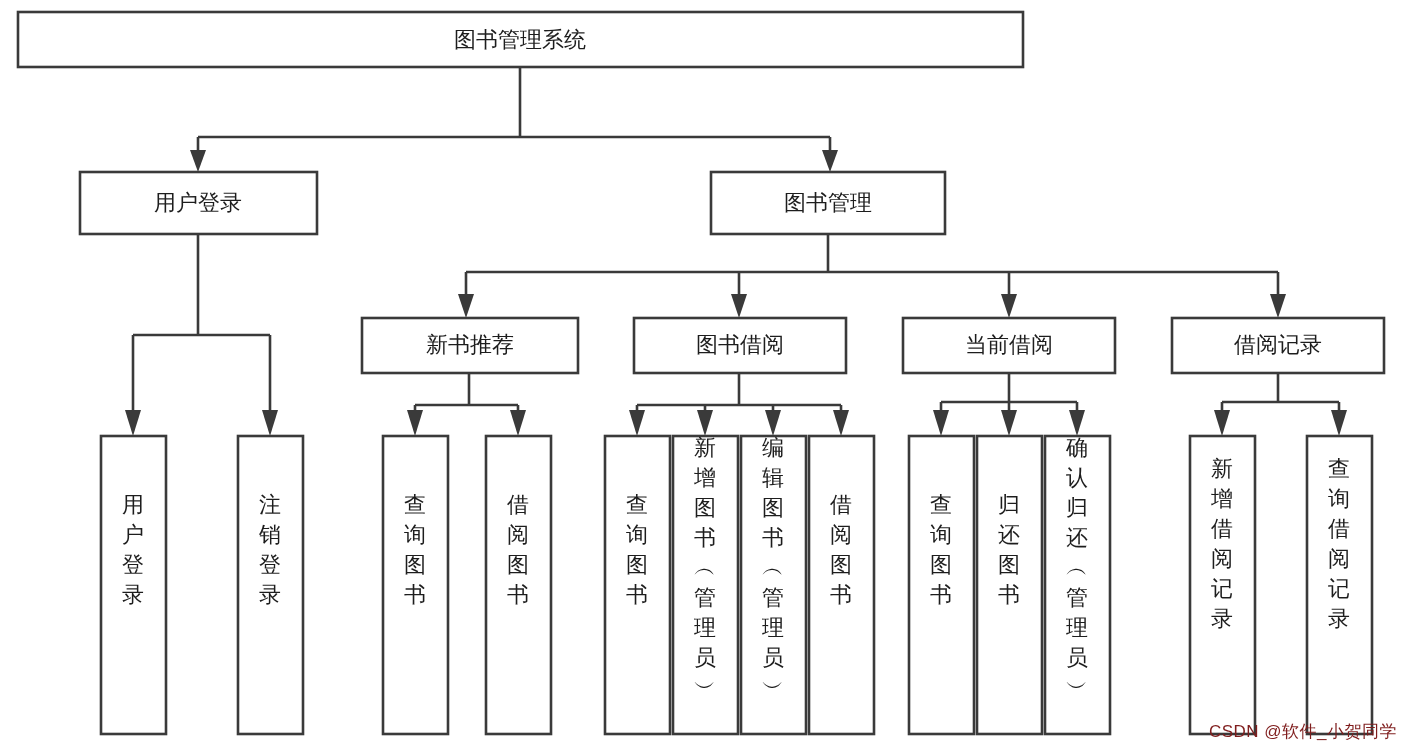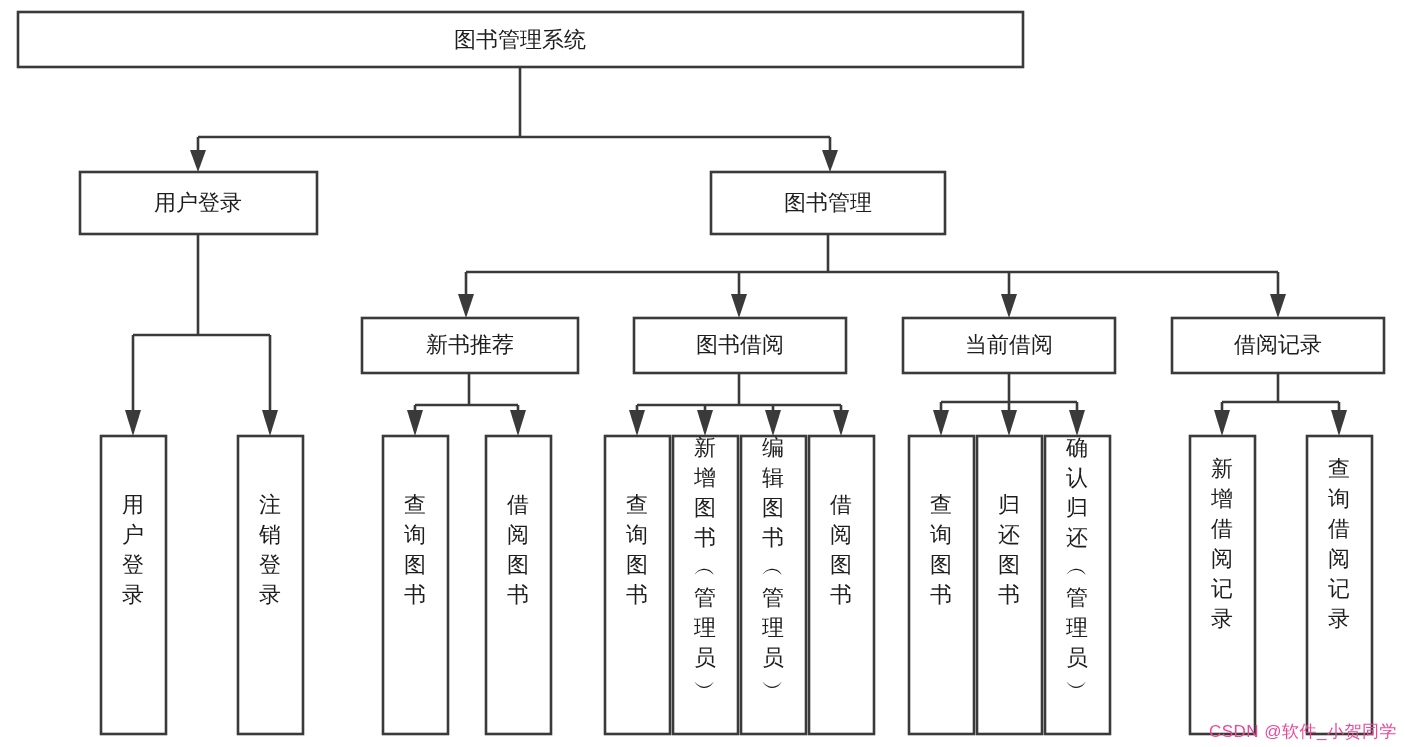--- a/index.html
+++ b/index.html
@@ -47,21 +47,21 @@
     font-size: 22px;
     fill: #1d1d1d;
     text-anchor: middle;
   }
   .watermark {
     position: absolute;
     right: 8px;
     bottom: 4px;
     font-family: "Liberation Sans", "DejaVu Sans", sans-serif;
     font-size: 17px;
-    color: #ec4899;
+    color: #7f1d1d;
     letter-spacing: 0.5px;
     white-space: nowrap;
     pointer-events: none;
   }
 </style>
 </head>
 <body>
 
 <svg id="diagram" viewBox="0 0 1405 747" xmlns="http://www.w3.org/2000/svg">
 

